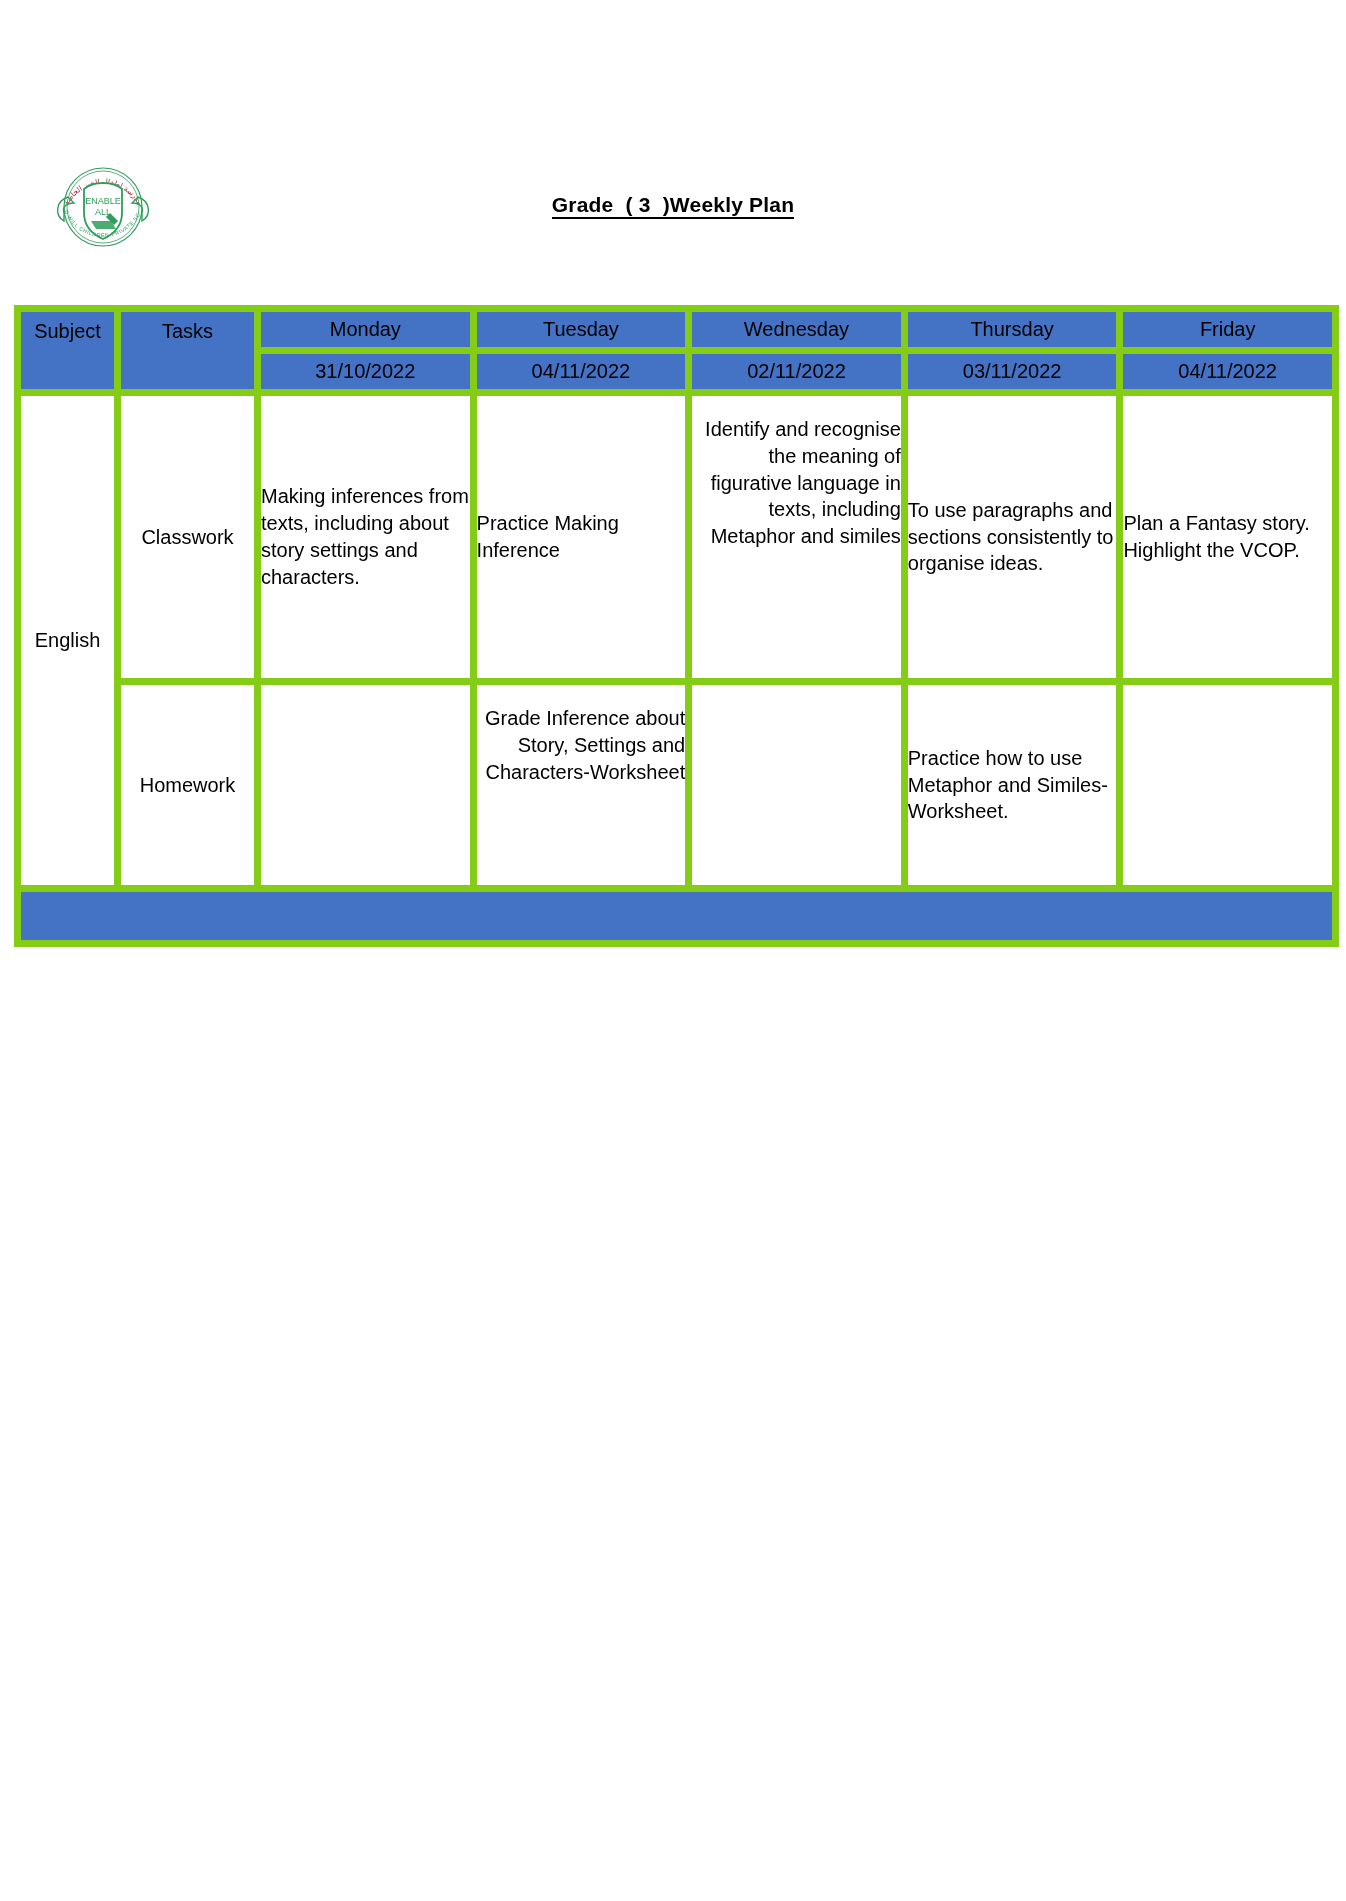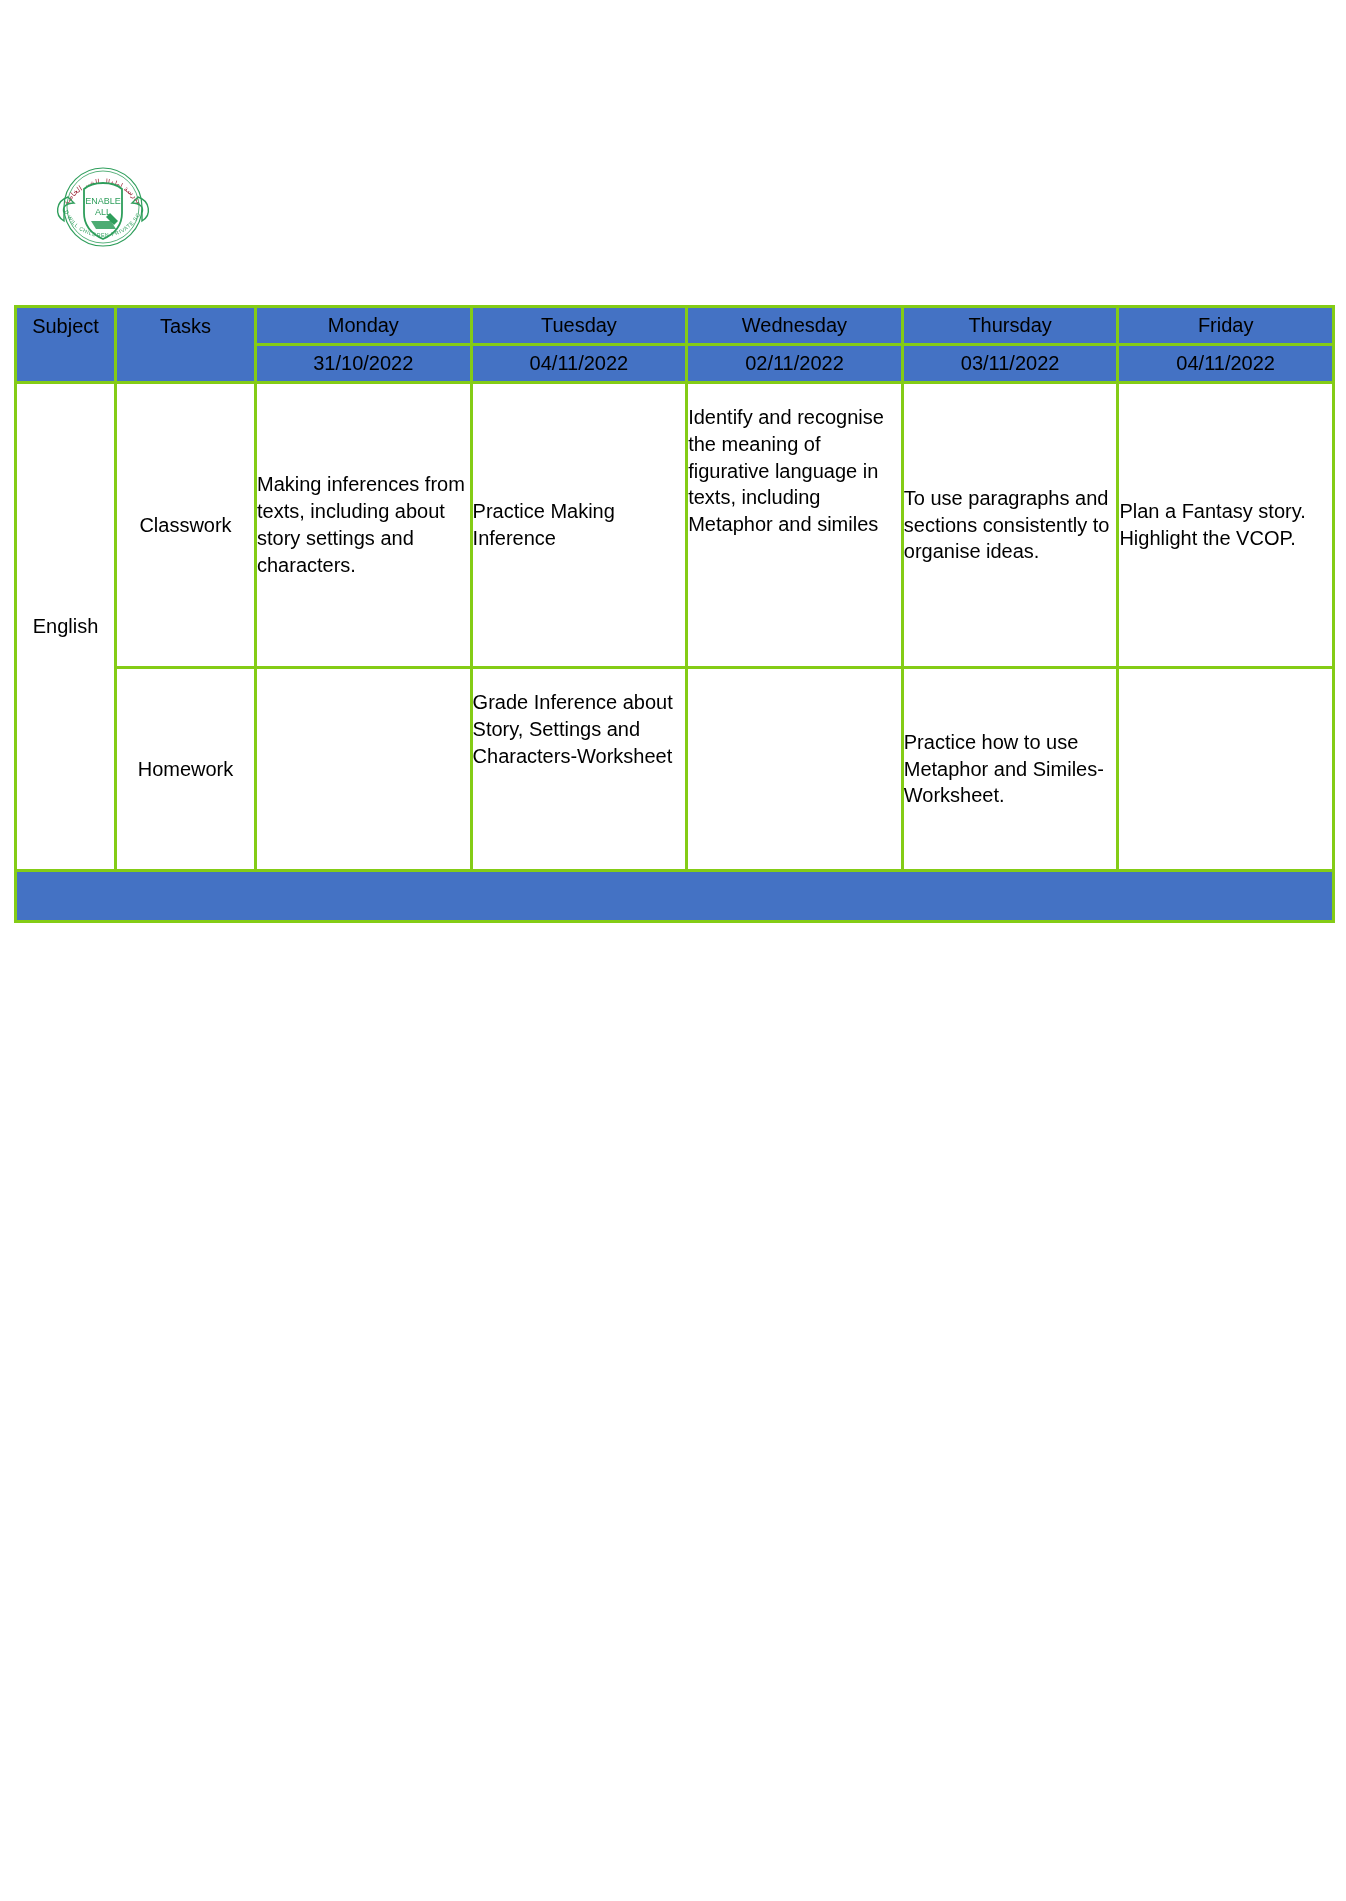--- a/index.html
+++ b/index.html
@@ -66,21 +66,21 @@
     width: 1318px;
   }
 
   table.plan {
     border-collapse: collapse;
     table-layout: fixed;
     width: 1318px;
     border: 2px solid #000;
   }
   table.plan td, table.plan th {
-    border: 3px solid #84cc16;
+    border: 7px solid #84cc16;
     padding: 0;
     vertical-align: middle;
     font-weight: normal;
     font-size: 20px;
     line-height: 1.34;
   }
 
   
   col.c-subject { width: 100px; }
   col.c-tasks   { width: 140px; }
@@ -118,20 +118,21 @@
   }
   td.day-cell {
     vertical-align: middle;
     text-align: left;
     padding: 6px 10px 6px 10px;
     font-size: 20px;
   }
   td.day-cell.top-align {
     vertical-align: top;
     padding-top: 20px;
+    text-align: right;
   }
 
   tr.row-classwork td { height: 262px; }
   tr.row-homework  td { height: 180px; }
 
   tr.footer-row td {
     background: #4472C4;
     height: 48px;
     border-top: 2px solid #000;
   }
@@ -170,20 +171,23 @@
 
         <path d="M 43,70 L 63,70 L 68,78 L 48,78 Z" fill="#2E9E5B" opacity="0.85"></path>
         <path d="M 62,62 L 70,70 L 66,74 L 58,66 Z" fill="#2E9E5B"></path>
 
         <text font-size="5.4" fill="#2E9E5B" font-family="'Liberation Sans', sans-serif" letter-spacing="0.6">
           <textPath href="#arcBot" startOffset="50%" text-anchor="middle">GOOD WILL CHILDREN PRIVATE SCHOOL</textPath>
         </text>
       </svg>
     </div>
 
+    <div class="doc-title">
+      <span>Grade  ( 3  )Weekly Plan</span>
+    </div>
   </div>
 
   <div class="plan-table-wrap">
     <table class="plan">
       <colgroup>
         <col class="c-subject">
         <col class="c-tasks">
         <col class="c-day">
         <col class="c-day">
         <col class="c-day">

